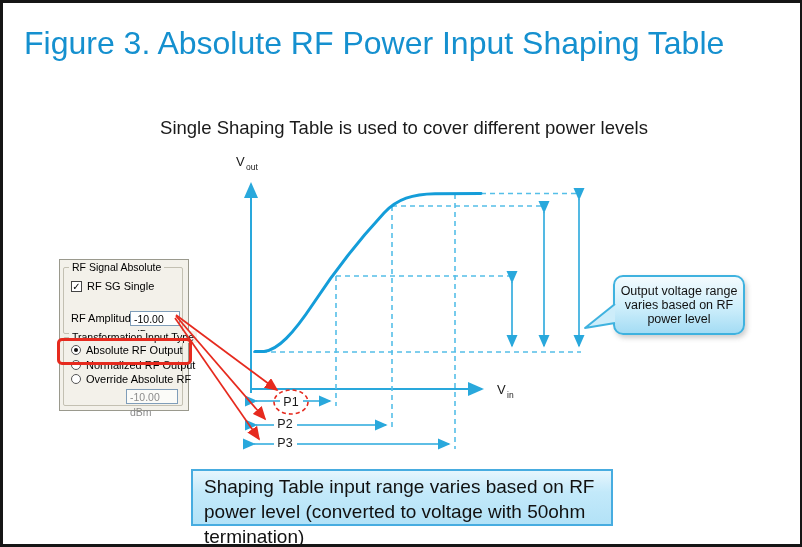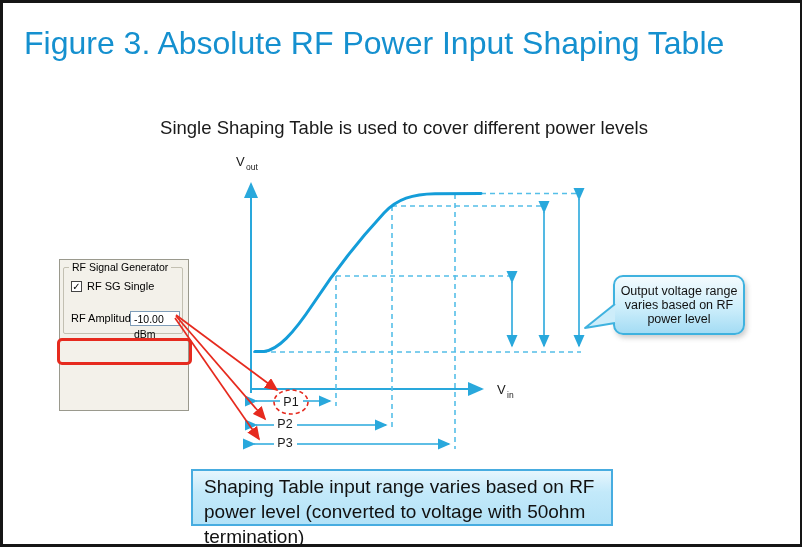--- a/index.html
+++ b/index.html
@@ -49,29 +49,45 @@
 </head>
 <body>
 
 <div id="page">
 
   <div class="title">Figure 3. Absolute RF Power Input Shaping Table</div>
   <div class="subtitle">Single Shaping Table is used to cover different power levels</div>
 
   <div class="panel">
     <div class="groupbox g1">
-      <span class="gb-label">RF Signal Generator</span>
+      <span class="gb-label">RF Signal Absolute</span>
       <div class="row" style="left:7px;top:12px;">
         <span class="checkbox">✓</span>
         <span>RF SG Single</span>
       </div>
       <div class="row" style="left:7px;top:44px;">
         <span>RF Amplitude</span>
       </div>
       <div class="field" style="left:66px;top:43px;width:50px;">-10.00 dBm</div>
+    </div>
+    <div class="groupbox g2">
+      <span class="gb-label">Transformation Input Type</span>
+      <div class="row" style="left:7px;top:6px;">
+        <span class="radio sel"></span>
+        <span>Absolute RF Output</span>
+      </div>
+      <div class="row" style="left:7px;top:21px;">
+        <span class="radio"></span>
+        <span>Normalized RF Output</span>
+      </div>
+      <div class="row" style="left:7px;top:35px;">
+        <span class="radio"></span>
+        <span>Override Absolute RF</span>
+      </div>
+      <div class="field disabled" style="left:62px;top:51px;width:52px;">-10.00 dBm</div>
     </div>
   </div>
 
   <div class="red-highlight"></div>
 
   <div class="callout-bubble">Output voltage range varies based on RF power level</div>
 
   <div class="callout-box">Shaping Table input range varies based on RF power level (converted to voltage with 50ohm termination)</div>
 
   <svg id="overlay" width="802" height="547" viewBox="0 0 802 547">

